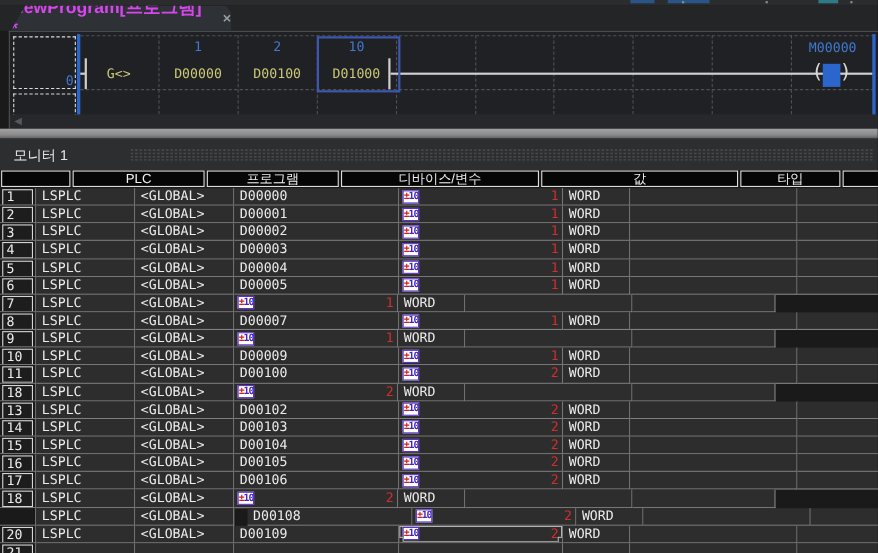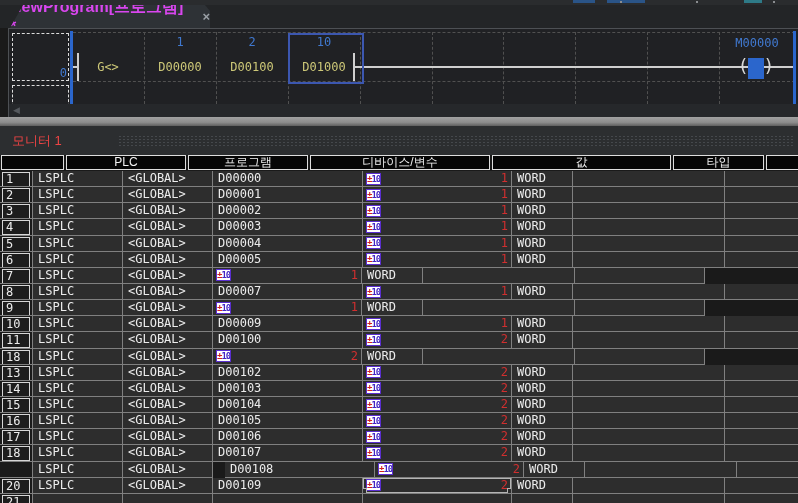--- a/index.html
+++ b/index.html
@@ -43,21 +43,21 @@
 
   
   #hscroll{left:8px;top:104px;width:790px;height:13px;background:#26282b;
            border-left:1px solid #4d5054;}
   #hscroll .arr{position:absolute;left:4px;top:1px;color:#55595e;font-size:9px;}
   #splitter{left:0;top:117px;width:798px;height:9px;
             background:linear-gradient(#a2a2a2,#8c8c8c 60%,#5f5f5f);}
 
   
   #monitor-bar{left:0;top:126px;width:798px;height:29px;background:#2c2e30;}
-  #monitor-bar .mt{position:absolute;left:12px;top:0;line-height:29px;color:#ef4444;font-size:13px;}
+  #monitor-bar .mt{position:absolute;left:12px;top:0;line-height:29px;color:#e5e5e5;font-size:13px;}
   #monitor-bar .tex{position:absolute;left:118px;right:4px;top:9px;bottom:9px;
       background-image:radial-gradient(#45484c 1px,transparent 1px);background-size:4px 3px;}
 
   
   #thead{left:0;top:155px;width:930px;height:16px;display:flex;background:#1a1a1a;}
   .hcell{position:relative;height:16px;flex:0 0 auto;padding-left:32px;}
   .hbox{position:absolute;left:1px;right:1px;top:0;bottom:1px;border:1px solid #dedede;
         background:#060606;color:#f2f2f2;font-size:12px;text-align:center;line-height:13px;
         overflow:hidden;white-space:nowrap;}
   #tbody{left:0;top:171px;width:930px;height:332px;overflow:hidden;background:#1a1a1a;}
@@ -430,21 +430,20 @@
       <div class="tc" style="width: 61px;">WORD</div>
       <div class="tc" style="width: 152px;"></div>
       <div class="tc" style="width: 130px;"></div>
     </div>
     <div class="trow">
       <div class="tc numc" style="width: 33px;">
         <div class="numbox">18</div>
       </div>
       <div class="tc" style="width: 90px;">LSPLC</div>
       <div class="tc" style="width: 90px;">&lt;GLOBAL&gt;</div>
-      <div class="tc" style="width: 150px;">D00107</div>
       <div class="tc valc" style="width: 149px;">
         <span class="vicon"><span class="vp">±</span><span class="vd">10</span></span>
         <span class="vred" style="color: rgb(208, 47, 47);">2</span>
       </div>
       <div class="tc" style="width: 61px;">WORD</div>
       <div class="tc" style="width: 152px;"></div>
       <div class="tc" style="width: 130px;"></div>
     </div>
     <div class="trow">
       <div class="tc numc" style="width: 33px; padding-left: 30px;">

